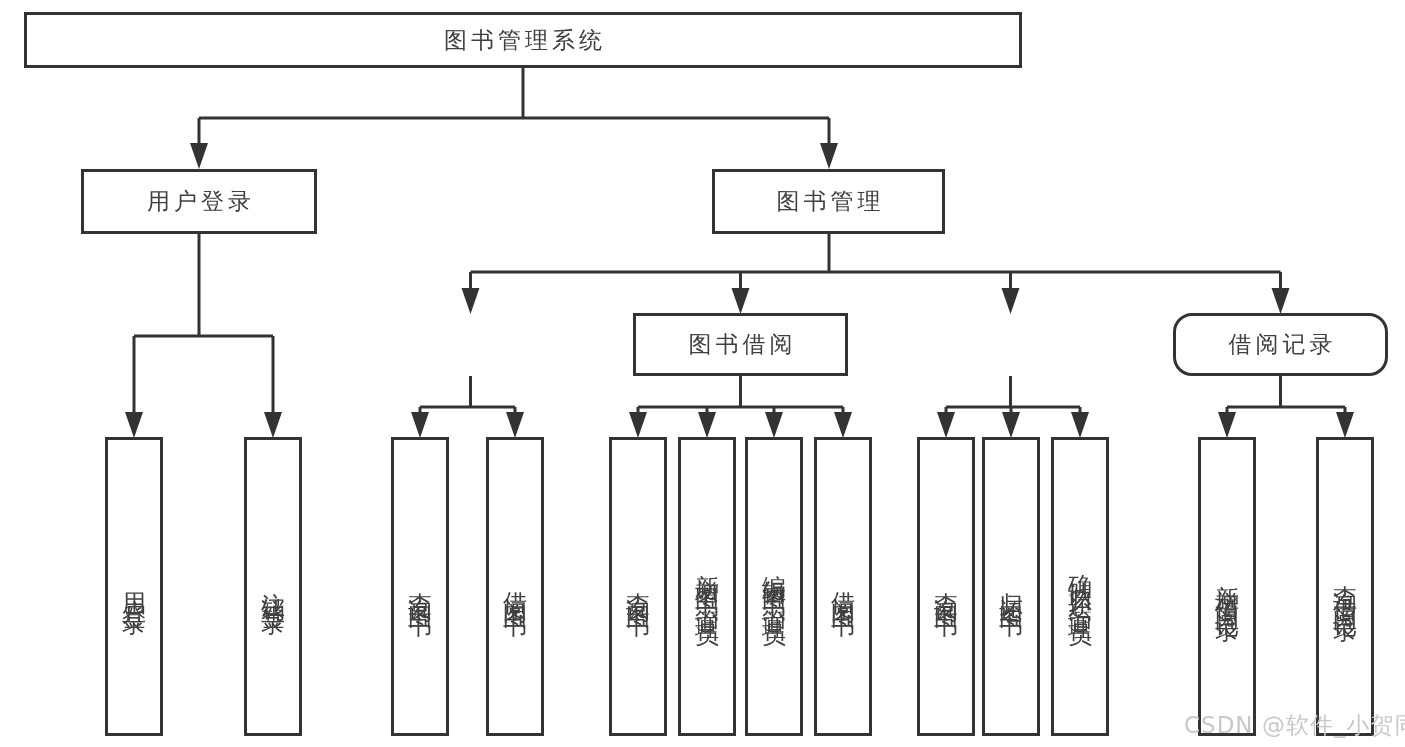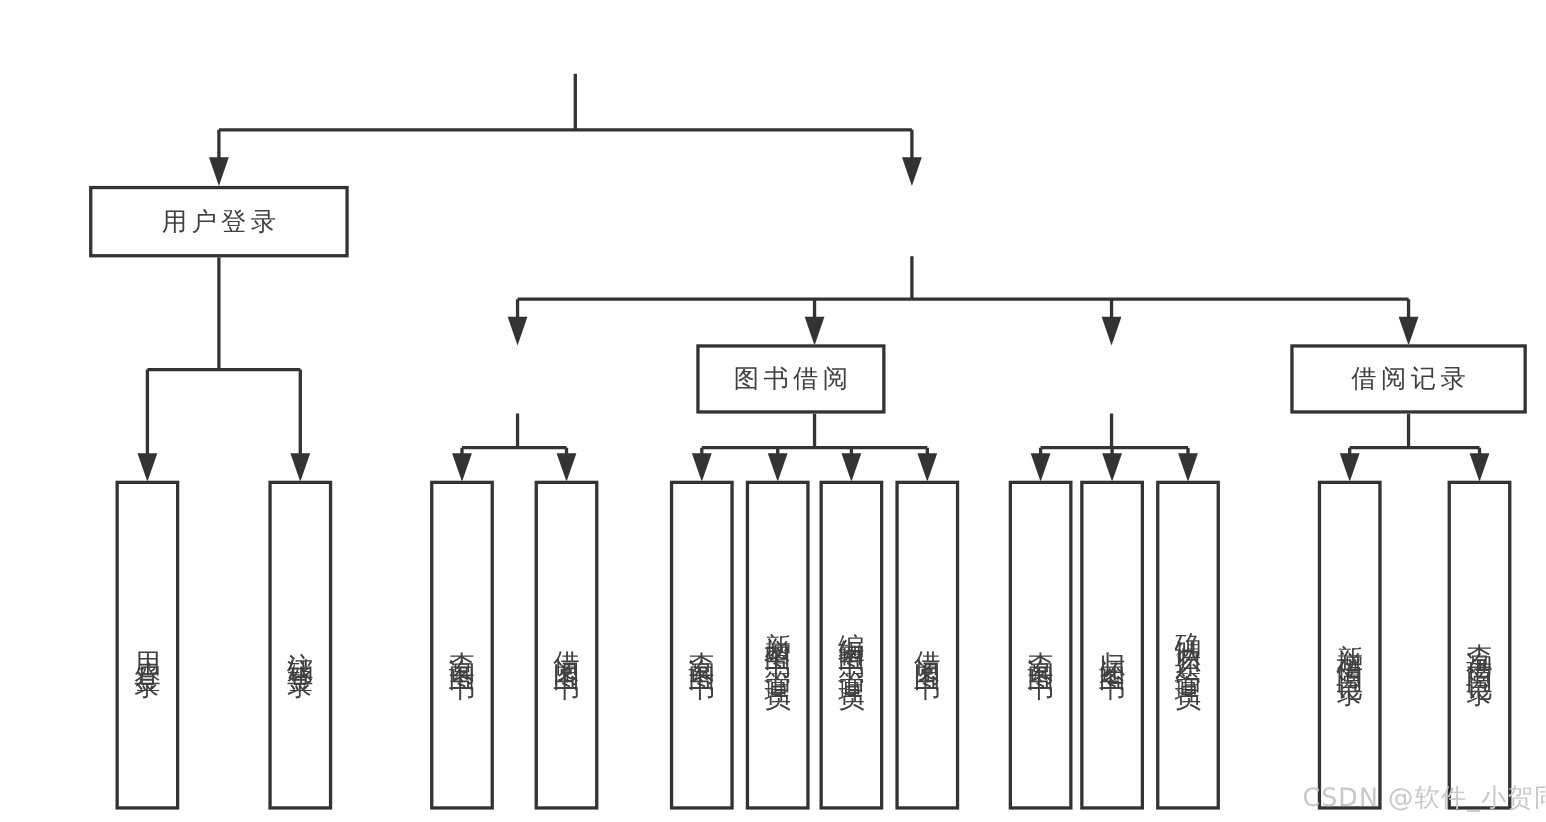--- a/index.html
+++ b/index.html
@@ -107,25 +107,27 @@
       <use href="#arrowhead" x="774" y="438"></use>
       <use href="#arrowhead" x="843" y="438"></use>
       <use href="#arrowhead" x="946" y="438"></use>
       <use href="#arrowhead" x="1011" y="438"></use>
       <use href="#arrowhead" x="1080" y="438"></use>
       <use href="#arrowhead" x="1227" y="438"></use>
       <use href="#arrowhead" x="1345" y="438"></use>
     </g>
   </svg>
 
+  <div class="node hbox" style="left:24px; top:12px; width:998px; height:56px;">图书管理系统</div>
 
   <div class="node hbox" style="left:81px; top:169px; width:236px; height:65px;">用户登录</div>
+  <div class="node hbox" style="left:712px; top:169px; width:233px; height:65px;">图书管理</div>
 
-  <div class="node hbox" style="left:633px; top:313px; width:172px; height:63px;">图书借阅</div>
-  <div class="node hbox" style="left:1173px; top:313px; width:215px; height:63px;">借阅记录</div>
+  <div class="node hbox" style="left:633px; top:313px; width:215px; height:63px;">图书借阅</div>
+  <div class="node hbox" style="left:1173px; top:313px; width:215px; height:63px;border-radius:19px;">借阅记录</div>
 
   <div class="node vbox" style="left:105px; top:437px; width:58px; height:299px;">用户登录</div>
   <div class="node vbox" style="left:244px; top:437px; width:58px; height:299px;">注销登录</div>
 
   <div class="node vbox" style="left:391px; top:437px; width:58px; height:299px;">查询图书</div>
   <div class="node vbox" style="left:486px; top:437px; width:58px; height:299px;">借阅图书</div>
 
   <div class="node vbox" style="left:609px; top:437px; width:58px; height:299px;">查询图书</div>
   <div class="node vbox" style="left:678px; top:437px; width:58px; height:299px;">新增图书（管理员）</div>
   <div class="node vbox" style="left:745px; top:437px; width:58px; height:299px;">编辑图书（管理员）</div>

